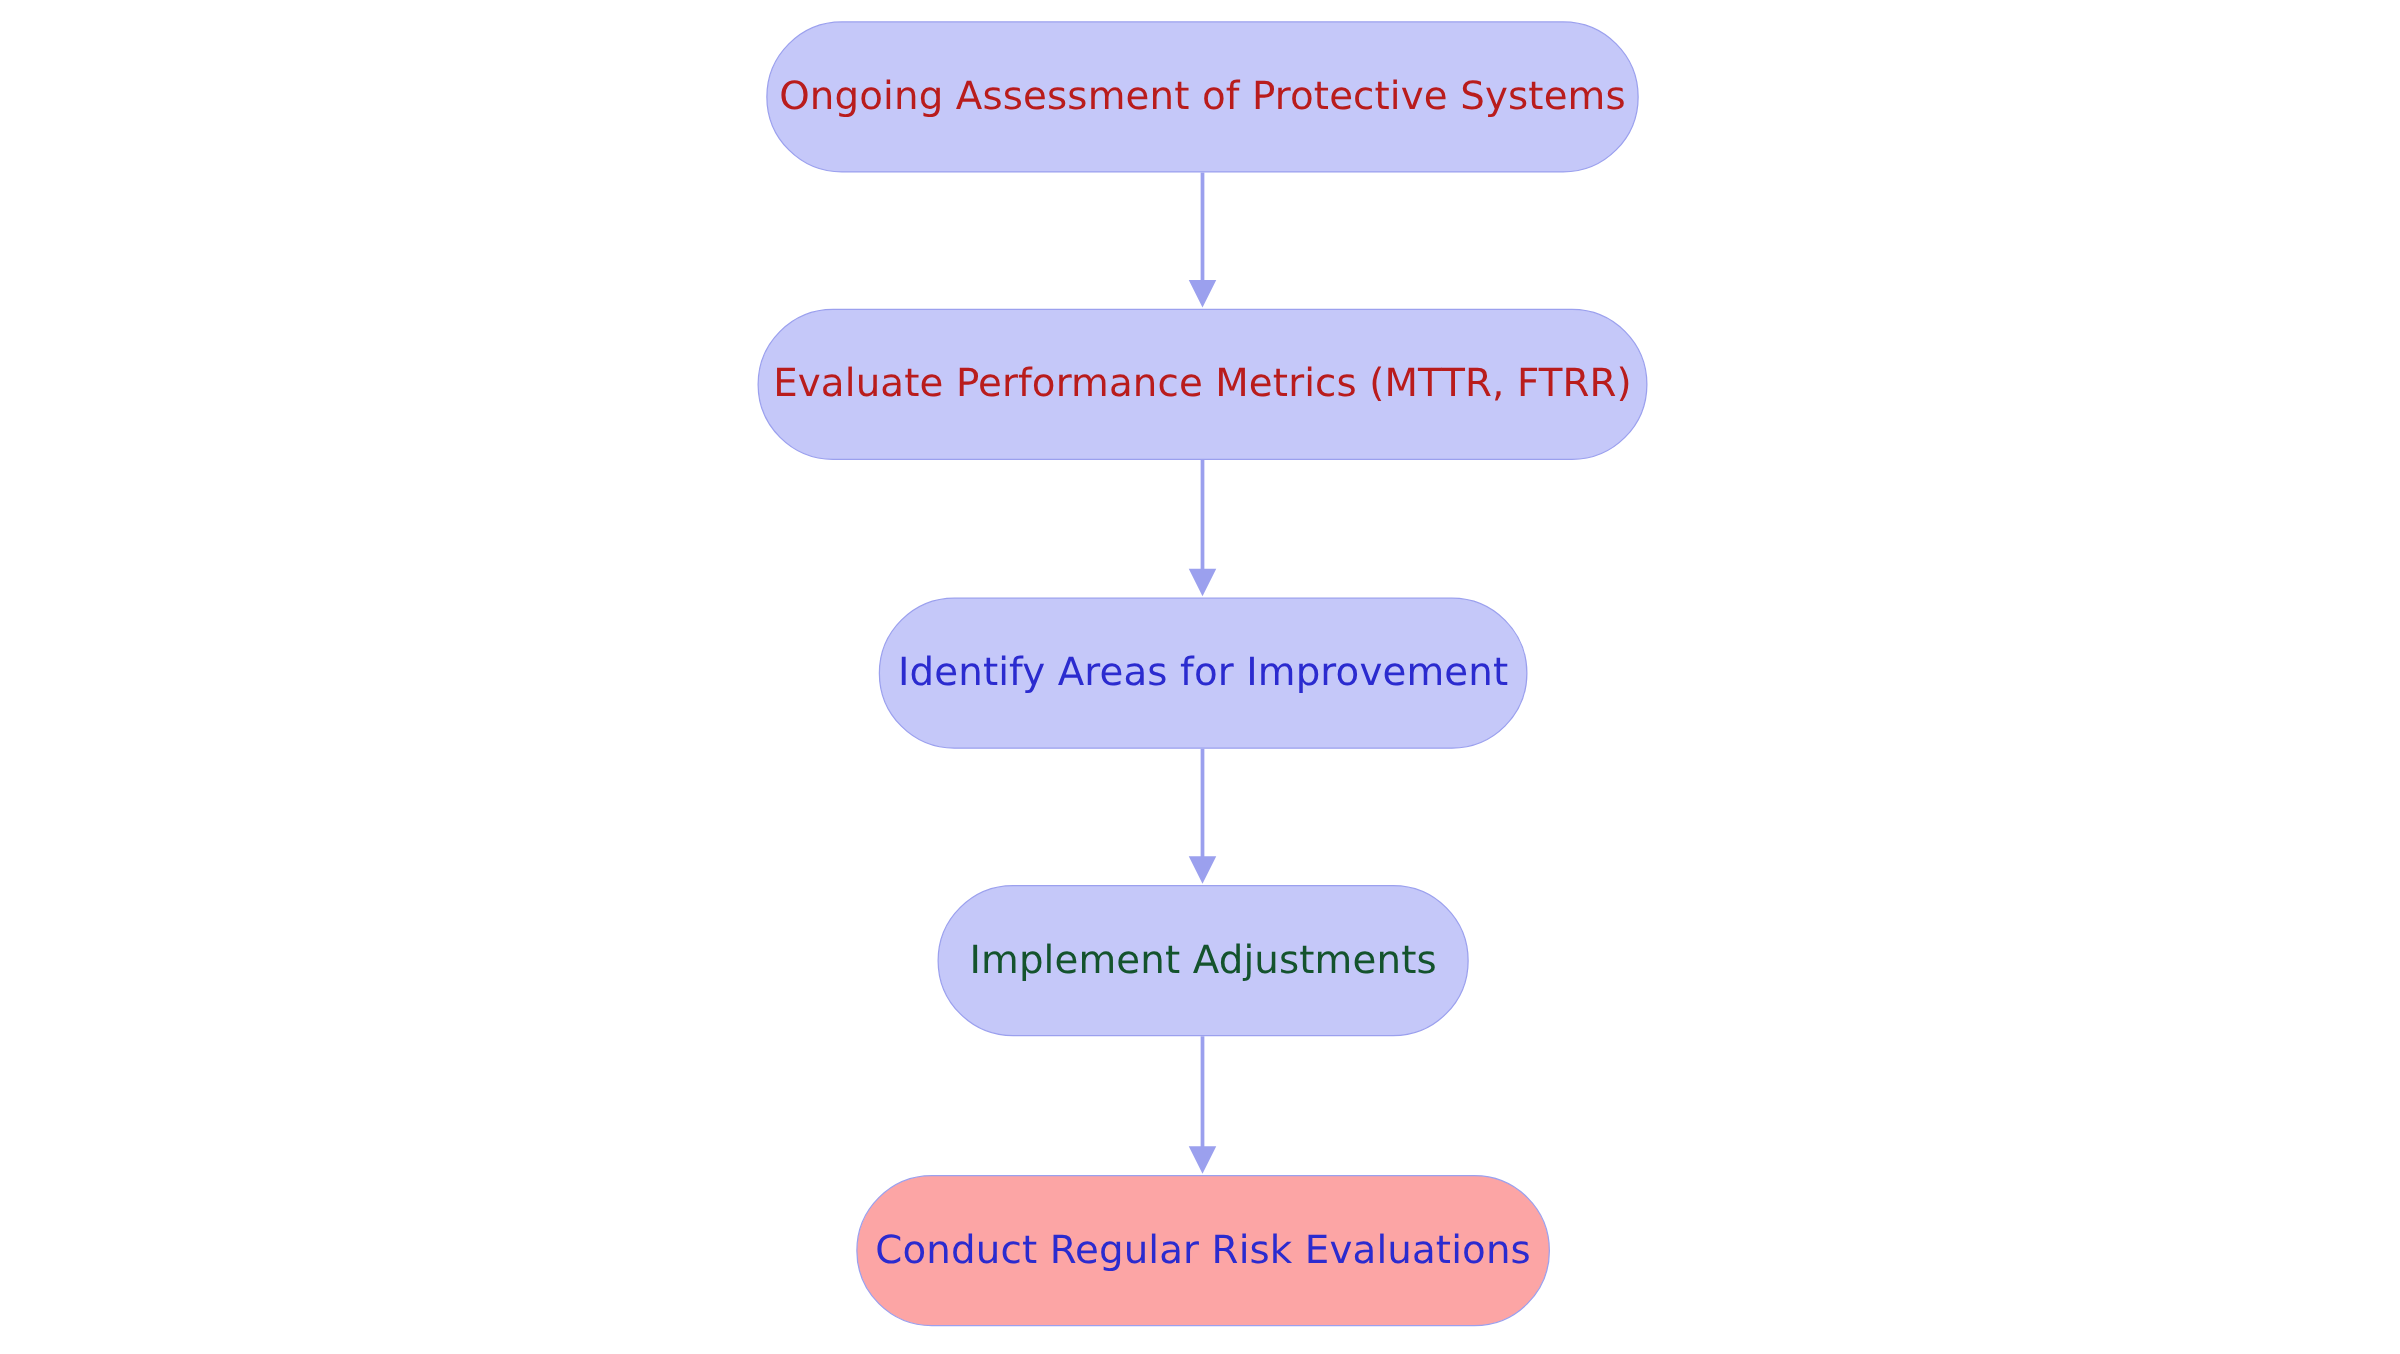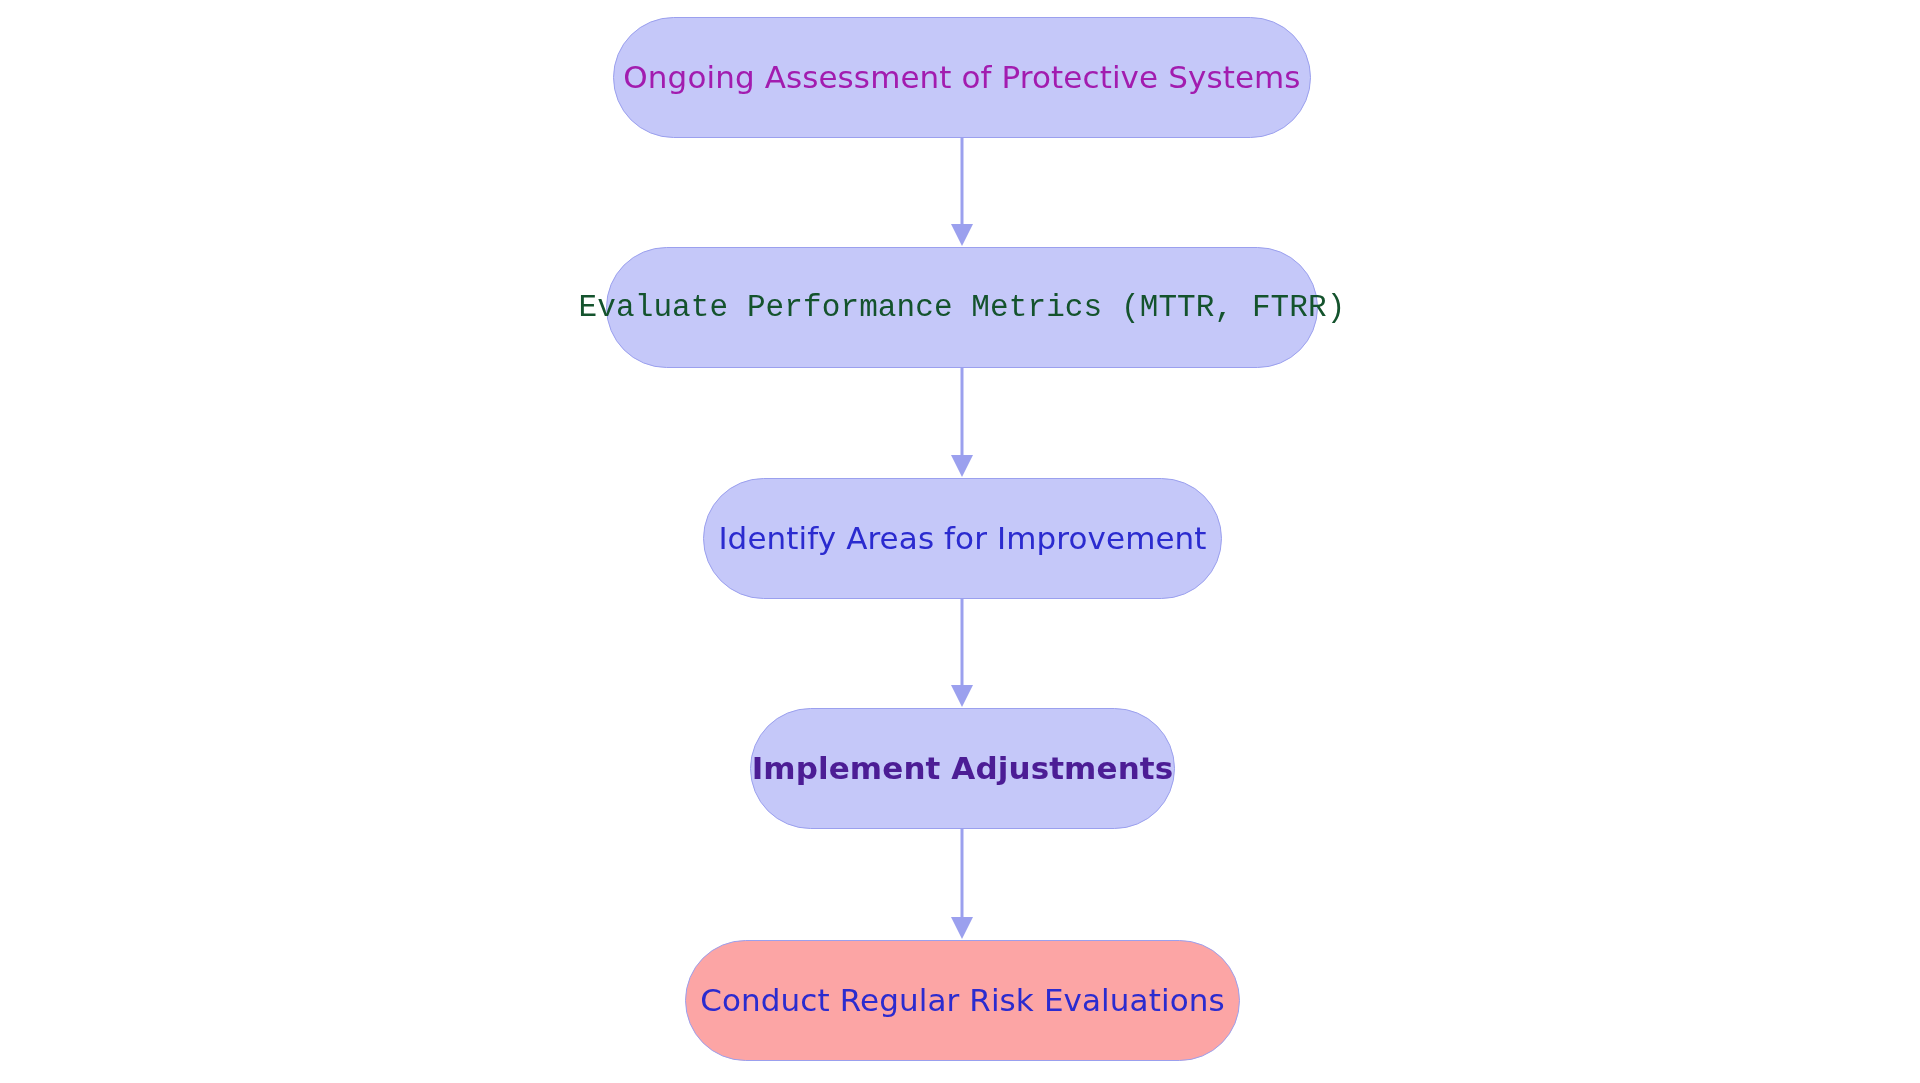--- a/index.html
+++ b/index.html
@@ -76,28 +76,28 @@
       </div>
       <div class="edge" style="left: 949px; top: 829px; width: 26px; height: 110px;">
         <svg width="26" height="110" viewBox="0 0 26 110">
           <line x1="13" y1="0" x2="13" y2="90" stroke="#9ba0ee" stroke-width="3"></line>
           <polygon points="2,88 24,88 13,110" fill="#9ba0ee"></polygon>
         </svg>
       </div>
     </div>
   <div id="nodes-layer">
       <div class="node" style="left: 613px; top: 17px; width: 698px; height: 121px; background: rgb(197, 200, 249); border-color: rgb(155, 160, 238);">
-        <span class="node-label" style="color: #a21caf;">Ongoing Assessment of Protective Systems</span>
+        <span class="node-label" style="color: #b91c1c;">Ongoing Assessment of Protective Systems</span>
       </div>
       <div class="node" style="left: 606px; top: 247px; width: 712px; height: 121px; background: rgb(197, 200, 249); border-color: rgb(155, 160, 238);">
-        <span class="node-label" style="color: #14532d; font-family: Liberation Mono, monospace;">Evaluate Performance Metrics (MTTR, FTRR)</span>
+        <span class="node-label" style="color: #b91c1c;">Evaluate Performance Metrics (MTTR, FTRR)</span>
       </div>
       <div class="node" style="left: 703px; top: 478px; width: 519px; height: 121px; background: rgb(197, 200, 249); border-color: rgb(155, 160, 238); text-align: center;">
         <span class="node-label" style="color: rgb(43, 43, 207);">Identify Areas for Improvement</span>
       </div>
       <div class="node" style="left: 750px; top: 708px; width: 425px; height: 121px; background: rgb(197, 200, 249); border-color: rgb(155, 160, 238);">
-        <span class="node-label" style="color: #4c1d95; font-weight: bold;">Implement Adjustments</span>
+        <span class="node-label" style="color: #14532d;">Implement Adjustments</span>
       </div>
       <div class="node" style="left: 685px; top: 940px; width: 555px; height: 121px; background: #fca5a5; border-color: rgb(155, 160, 238);">
         <span class="node-label" style="color: rgb(43, 43, 207);">Conduct Regular Risk Evaluations</span>
       </div>
     </div>
 </div>
 
 </body></html>

